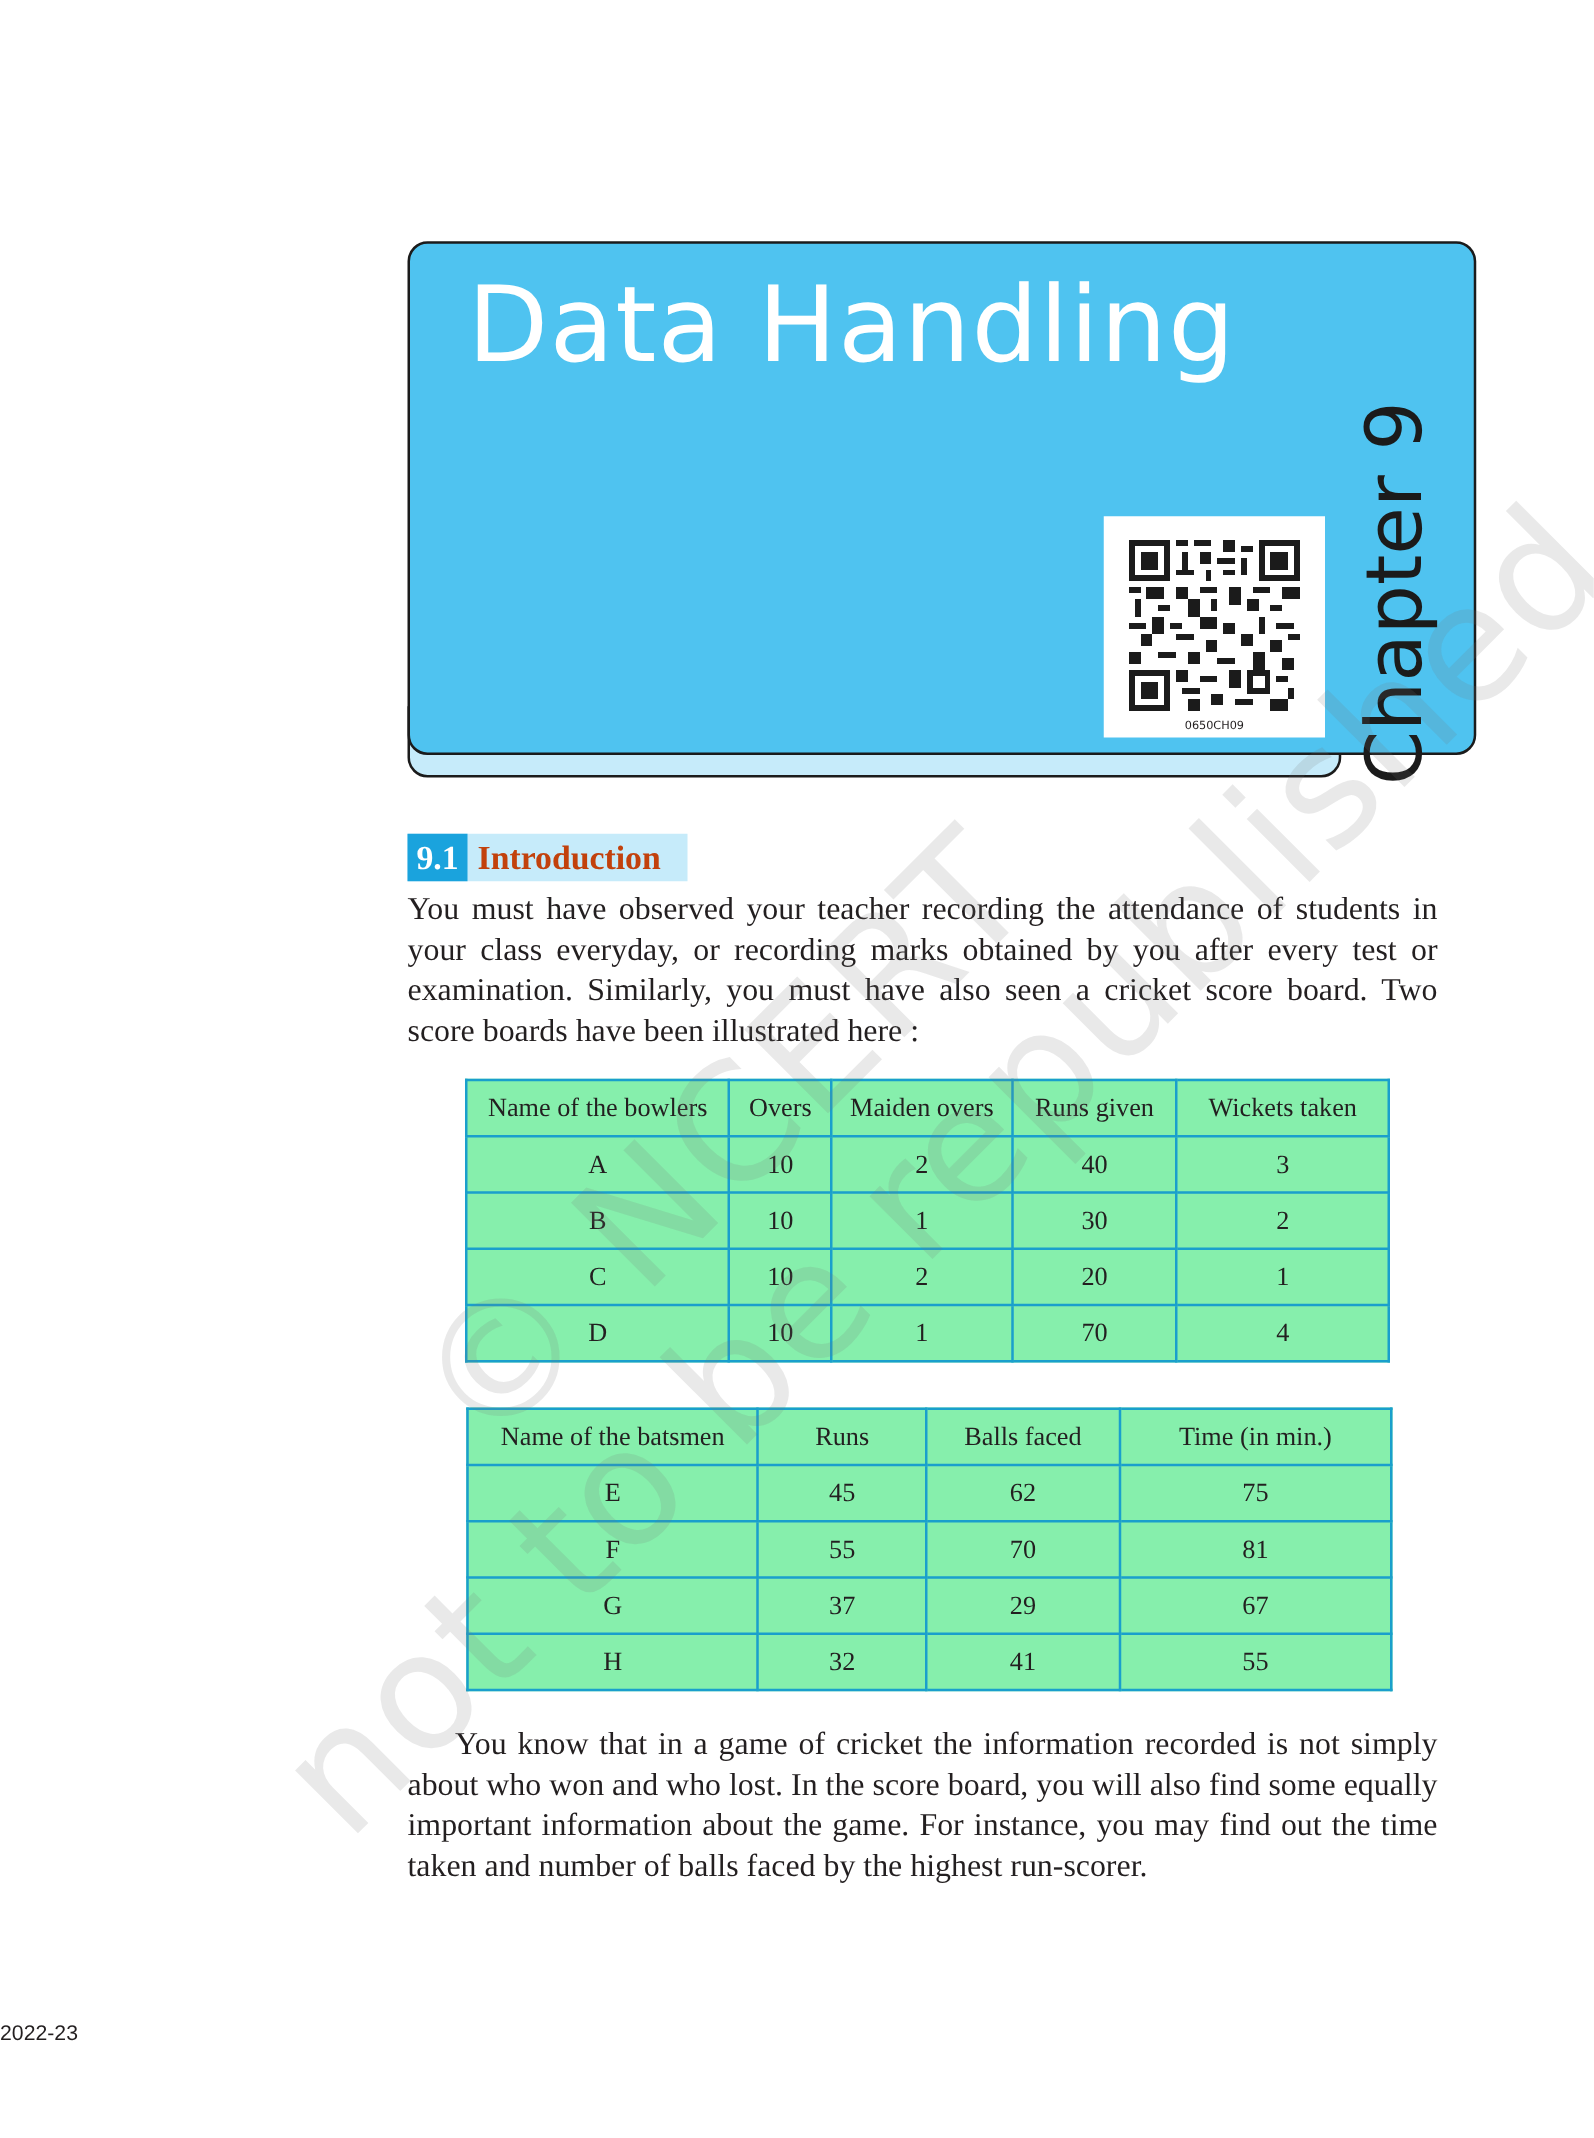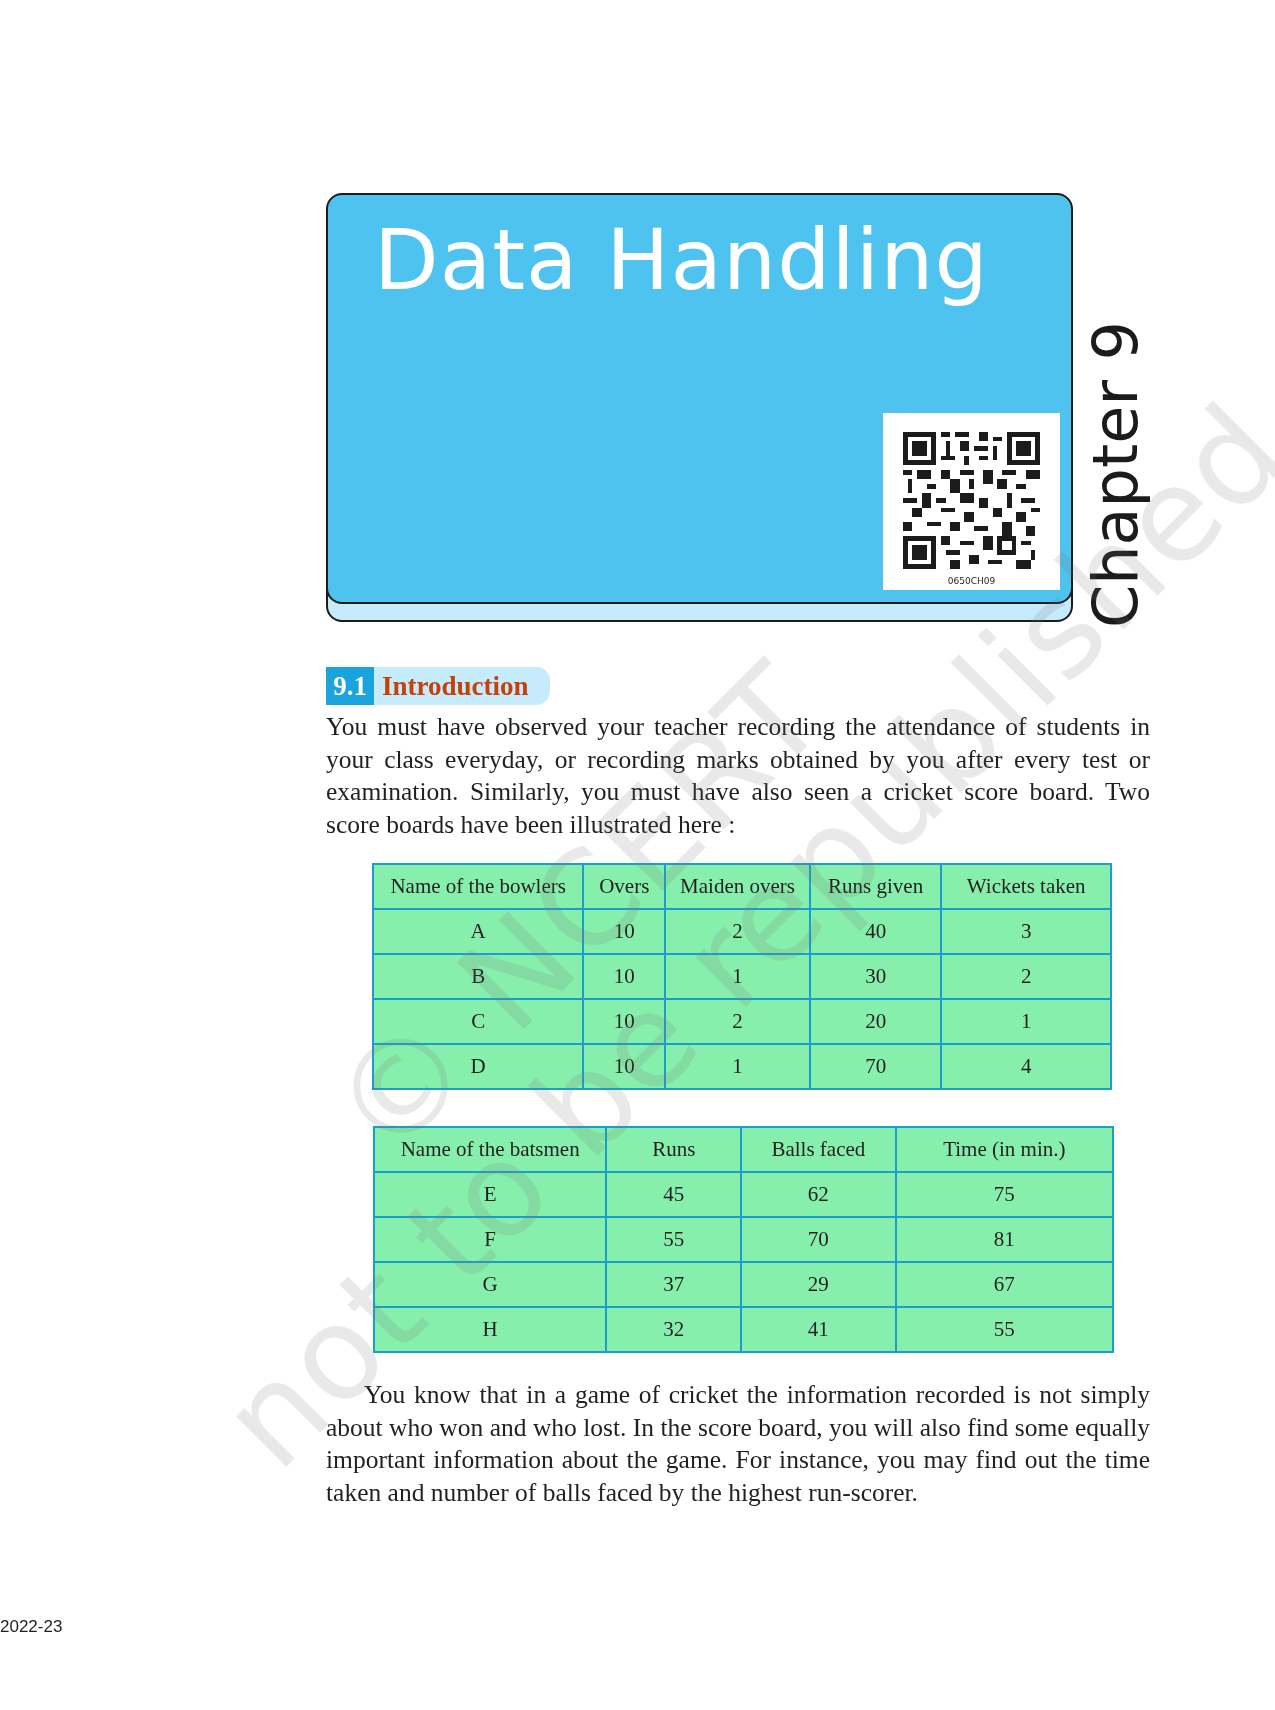--- a/index.html
+++ b/index.html
@@ -24,21 +24,21 @@
   .wm1 { left: 410px; top: 1035px; font-size: 130px; transform: rotate(-45deg); letter-spacing: 4px; }
   .wm2 { left: 300px; top: 1345px; font-size: 130px; transform: rotate(-45deg); letter-spacing: 2px; }
 
   
   .card-strip {
     position: absolute; left: 326px; top: 565px; width: 747px; height: 57px;
     background: #c6ebfa; border: 2px solid #1b1b1b; border-radius: 0 0 16px 16px;
     box-sizing: border-box;
   }
   .card {
-    position: absolute; left: 326px; top: 193px; width: 747px; height: 411px;
+    position: absolute; left: 326px; top: 193px; width: 855px; height: 411px;
     background: #4fc3f0; border: 2px solid #1b1b1b; border-radius: 16px;
     box-sizing: border-box;
   }
   .card-title {
     position: absolute; left: 46px; top: 16px;
     font-family: "DejaVu Sans", sans-serif;
     font-size: 84px; color: #ffffff; letter-spacing: 1px;
     font-weight: normal;
   }
   .qr-box {
@@ -55,21 +55,21 @@
   .chapter-label {
     position: absolute; left: 1082px; top: 628px;
     transform: rotate(-90deg); transform-origin: left top;
     font-family: "DejaVu Sans", sans-serif; font-size: 62px; color: #1b1b1b;
     white-space: nowrap; line-height: 68px;
   }
 
   
   .section-heading {
     position: absolute; left: 326px; top: 667px; height: 38px; width: 224px;
-    background: #c6ebfa; display: flex; align-items: center; border-radius: 14px;
+    background: #c6ebfa; display: flex; align-items: center;
   }
   .section-num {
     background: #1aa3dd; color: #ffffff; height: 38px; width: 48px;
     display: flex; align-items: center; justify-content: center;
     font-weight: bold; font-size: 27px;
   }
   .section-title {
     font-weight: bold; font-size: 27px; padding-left: 8px; color: #c2410c;
   }
 

